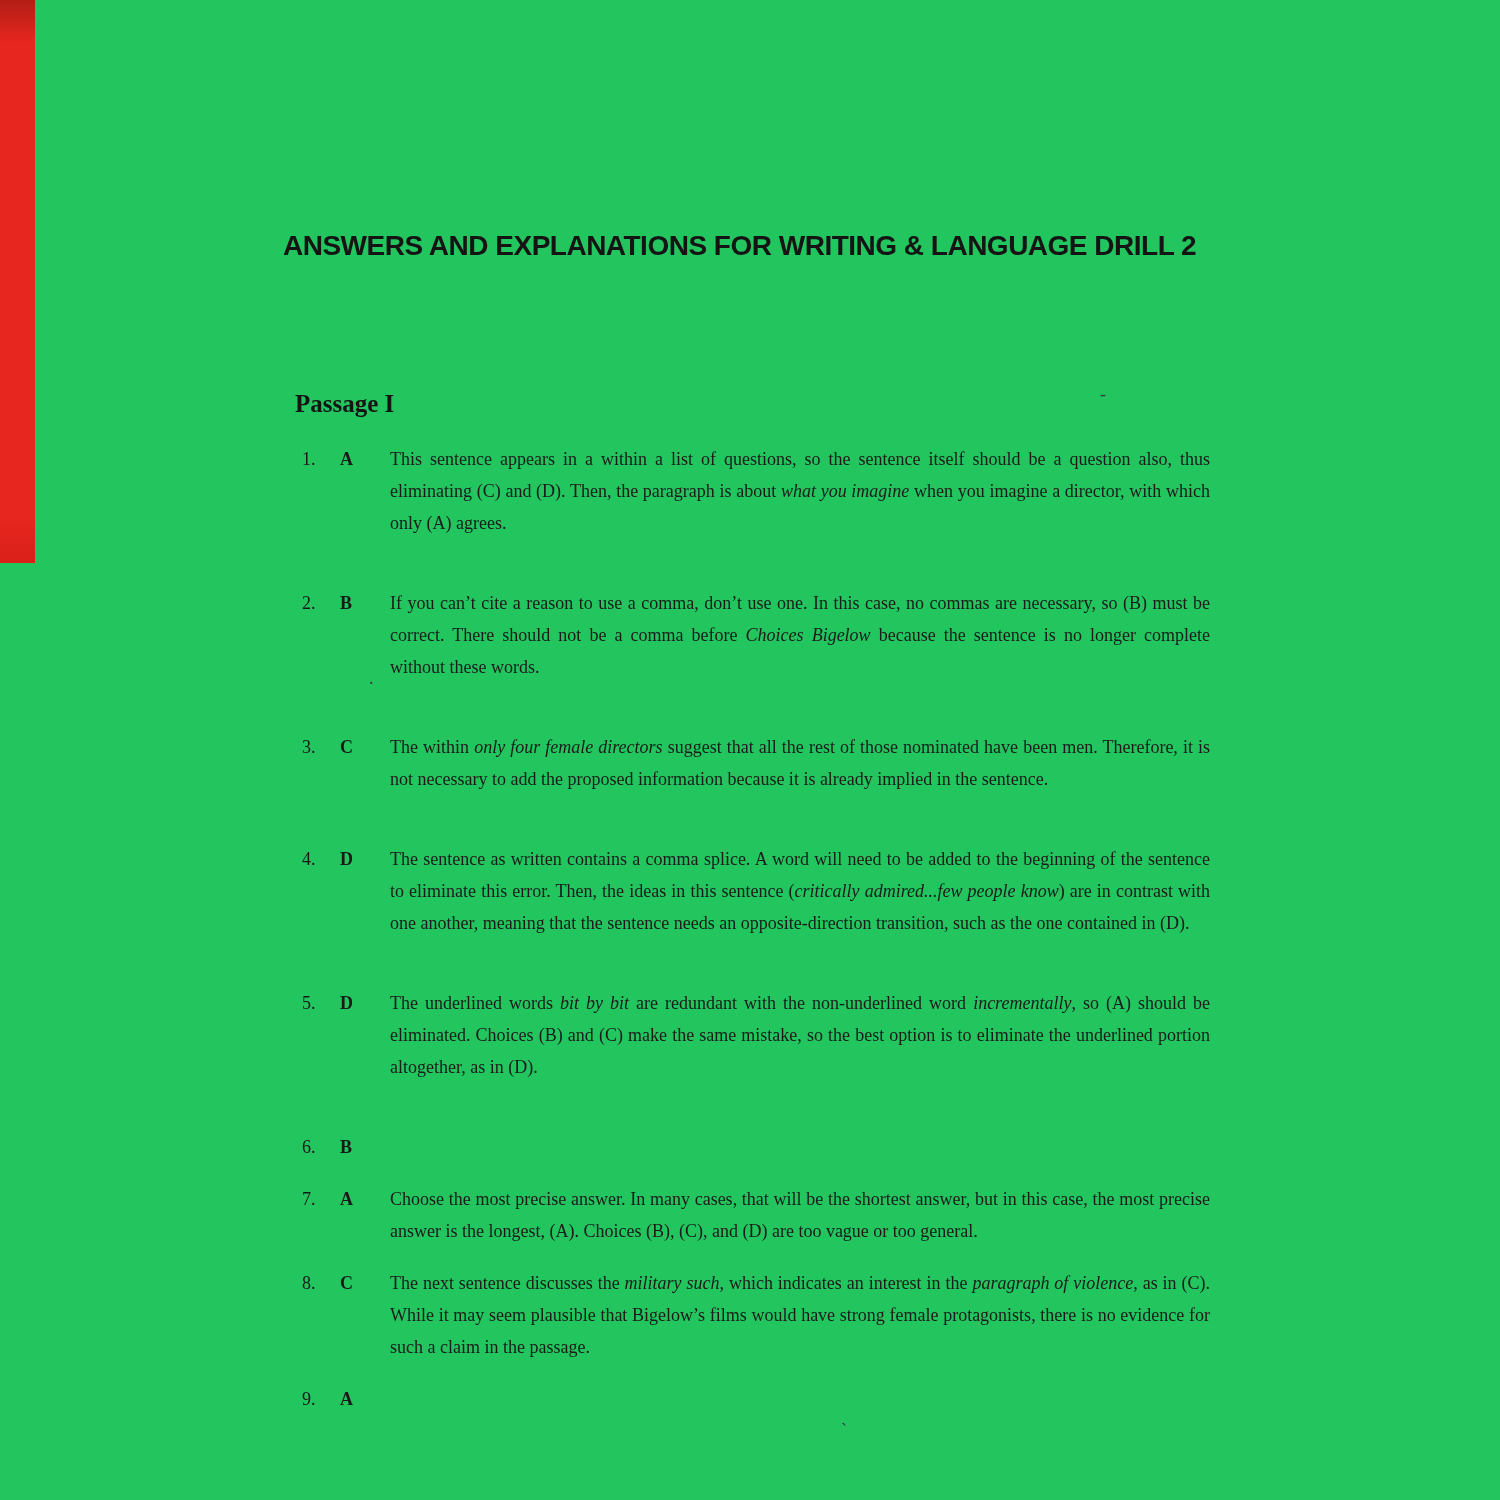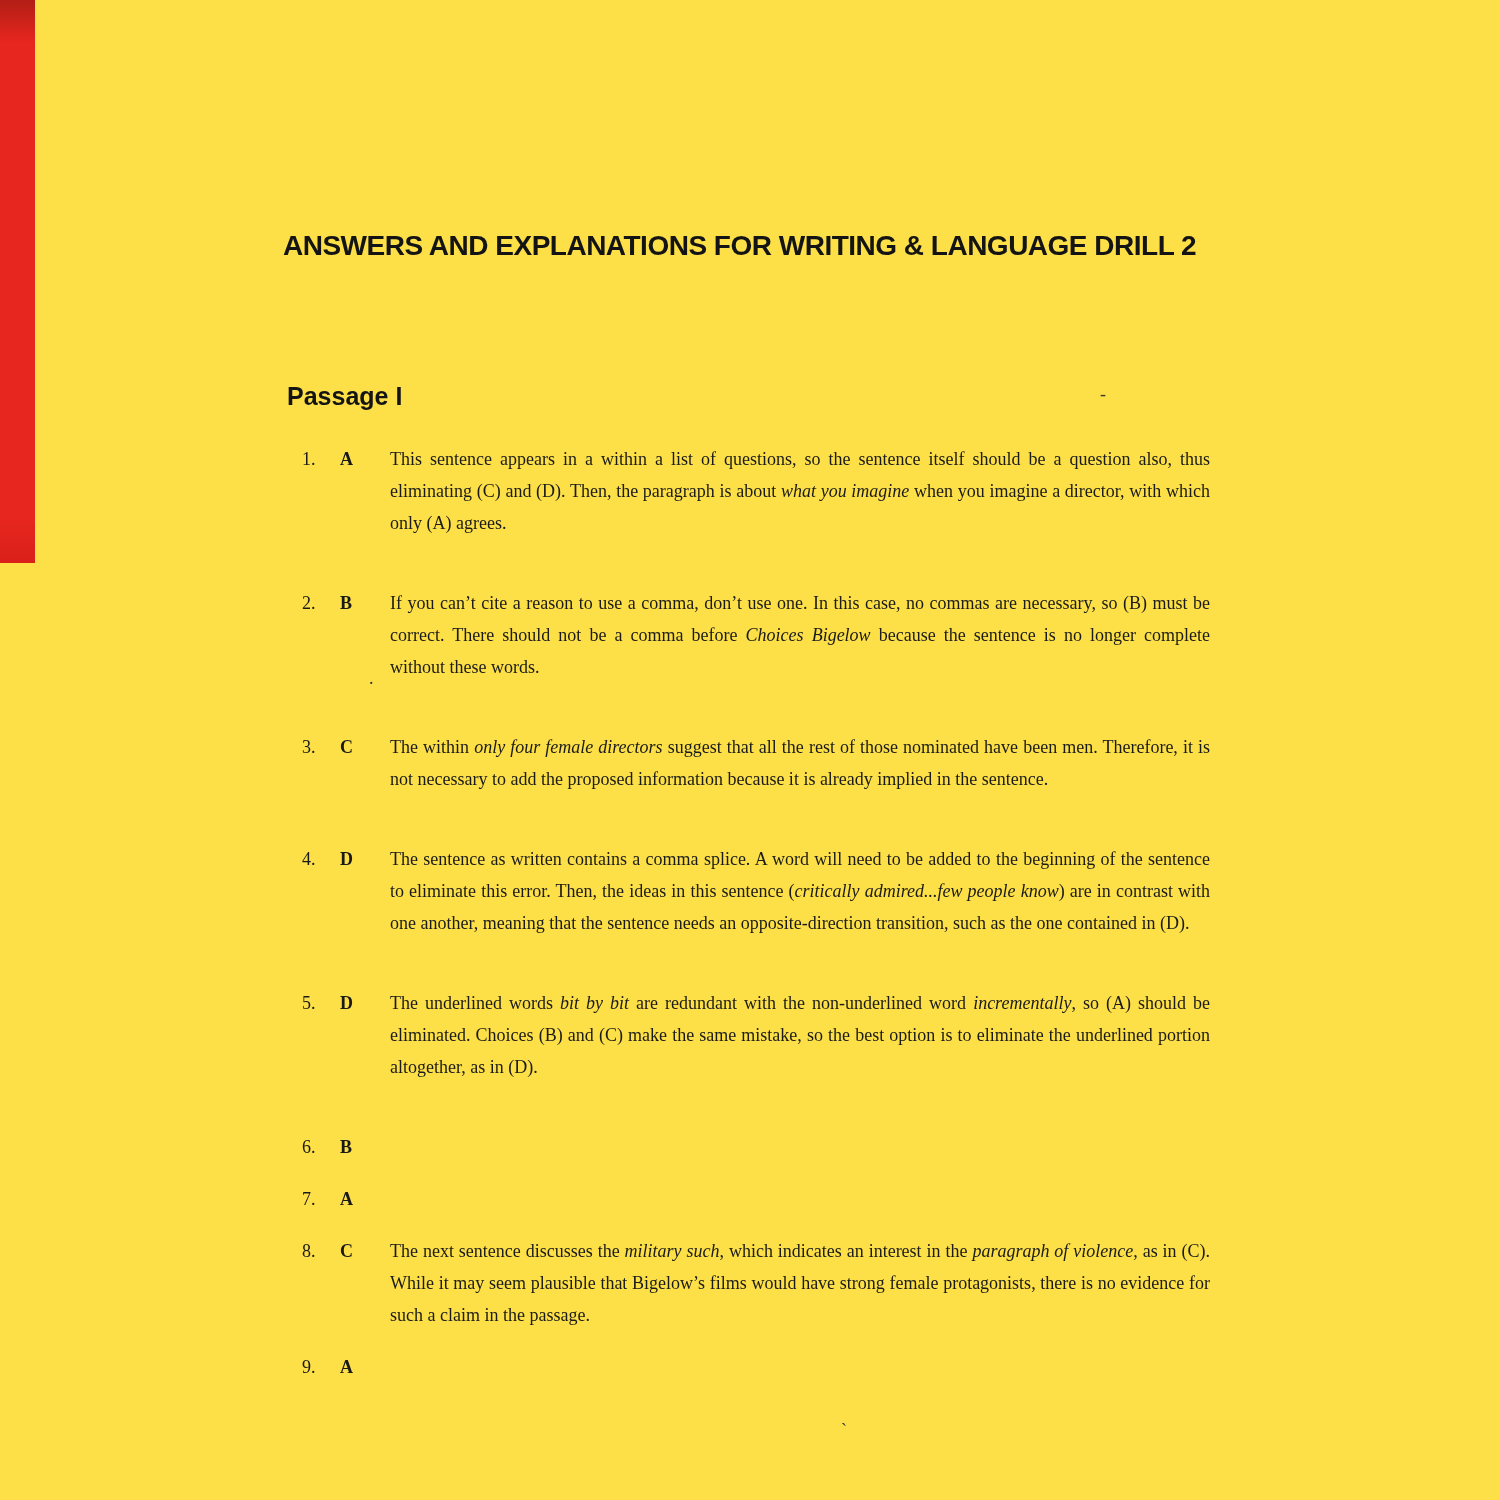--- a/index.html
+++ b/index.html
@@ -5,21 +5,21 @@
   html, body {
     margin: 0;
     padding: 0;
     background: #ffffff;
   }
   .page {
     position: relative;
     width: 1500px;
     height: 1500px;
     overflow: hidden;
-    background: #fde047;
+    background: #22c55e;
     font-family: "Liberation Serif", serif;
     color: #191919;
   }
   .red-bar {
     position: absolute;
     left: 0;
     top: 0;
     width: 35px;
     height: 563px;
     background: linear-gradient(180deg, #b21e15 0px, #e6261f 42px, #e6261f 520px, #d92019 563px);
@@ -33,22 +33,22 @@
     font-family: "Liberation Sans", sans-serif;
     font-weight: 700;
     font-size: 28px;
     letter-spacing: -0.5px;
     color: #141414;
   }
   .section {
     position: absolute;
     left: 283px;
     top: 378px;
-    margin: 4px;
-    font-family: Liberation Sans, sans-serif;
+    margin: 12px;
+    font-family: Liberation Serif, serif;
     font-weight: 700;
     font-size: 25px;
     color: #141414;
   }
   .answers {
     position: absolute;
     left: 302px;
     top: 443px;
     width: 915px;
   }
@@ -140,20 +140,21 @@
   </div>
 
   <div class="answer-item">
     <span class="num">6.</span>
     <span class="letter">B</span>
   </div>
 
   <div class="answer-item">
     <span class="num">7.</span>
     <span class="letter">A</span>
+    <p class="explanation"><span>Choose the most precise answer. In many cases, that will be the shortest answer, but in this case, the most precise answer is the longest, (A). Choices (B), (C), and (D) are too vague or too general.</span></p>
   </div>
 
   <div class="answer-item">
     <span class="num">8.</span>
     <span class="letter">C</span>
     <p class="explanation"><span>The next sentence discusses the </span><em>military such</em><span>, which indicates an interest in the </span><em>paragraph of violence</em><span>, as in (C). While it may seem plausible that Bigelow’s films would have strong female protagonists, there is no evidence for such a claim in the passage.</span></p>
   </div>
 
   <div class="answer-item">
     <span class="num">9.</span>

